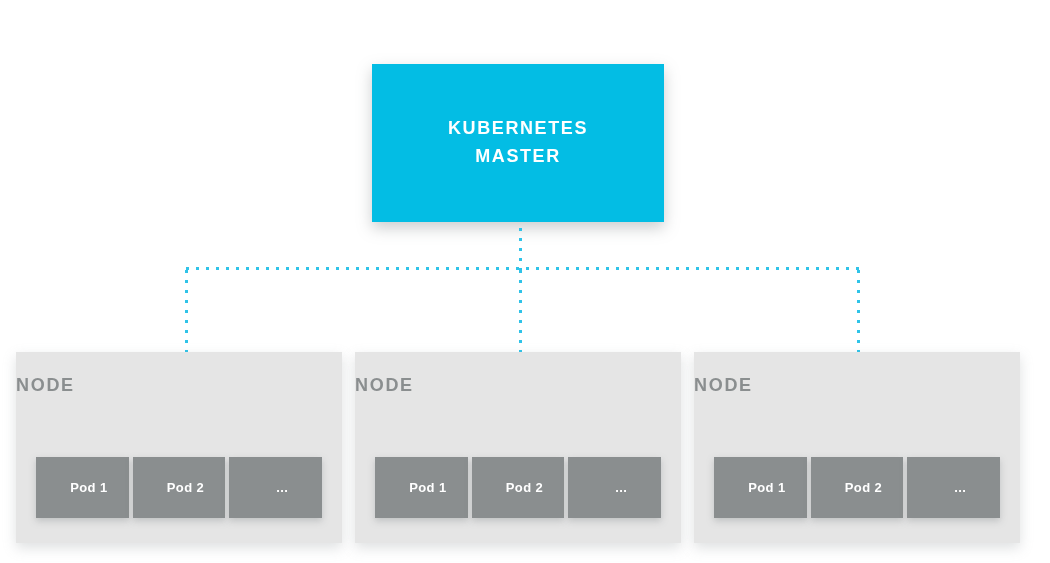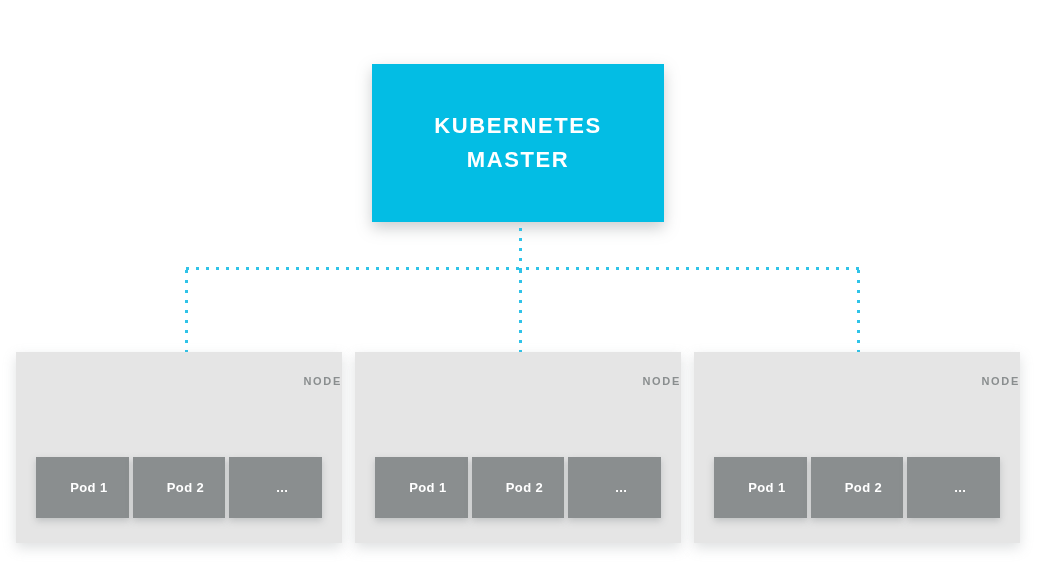--- a/index.html
+++ b/index.html
@@ -33,21 +33,21 @@
     height: 158px;
     background: #03bde4;
     box-shadow: 0 6px 14px rgba(120, 125, 130, 0.38);
     display: flex;
     align-items: center;
     justify-content: center;
     box-sizing: border-box;
   }
   #master-label {
     color: #ffffff;
-    font-size: 22px;
+    font-size: 18px;
     font-weight: bold;
     letter-spacing: 1.6px;
     line-height: 1.55;
     text-align: center;
     text-transform: uppercase;
     white-space: pre-line;
   }
 
   
   .connector-v {
@@ -95,23 +95,23 @@
   }
   #node-box-0 { left: 16px; }
   #node-box-1 { left: 355px; }
   #node-box-2 { left: 694px; }
 
   .node-title {
     position: absolute;
     top: 23px;
     left: 0;
     width: 100%;
-    text-align: right;
+    text-align: left;
     color: #8a8e8f;
-    font-size: 11px;
+    font-size: 18px;
     font-weight: bold;
     letter-spacing: 1.7px;
     text-transform: uppercase;
   }
 
   .pod-row {
     position: absolute;
     left: 20px;
     right: 20px;
     top: 105px;

